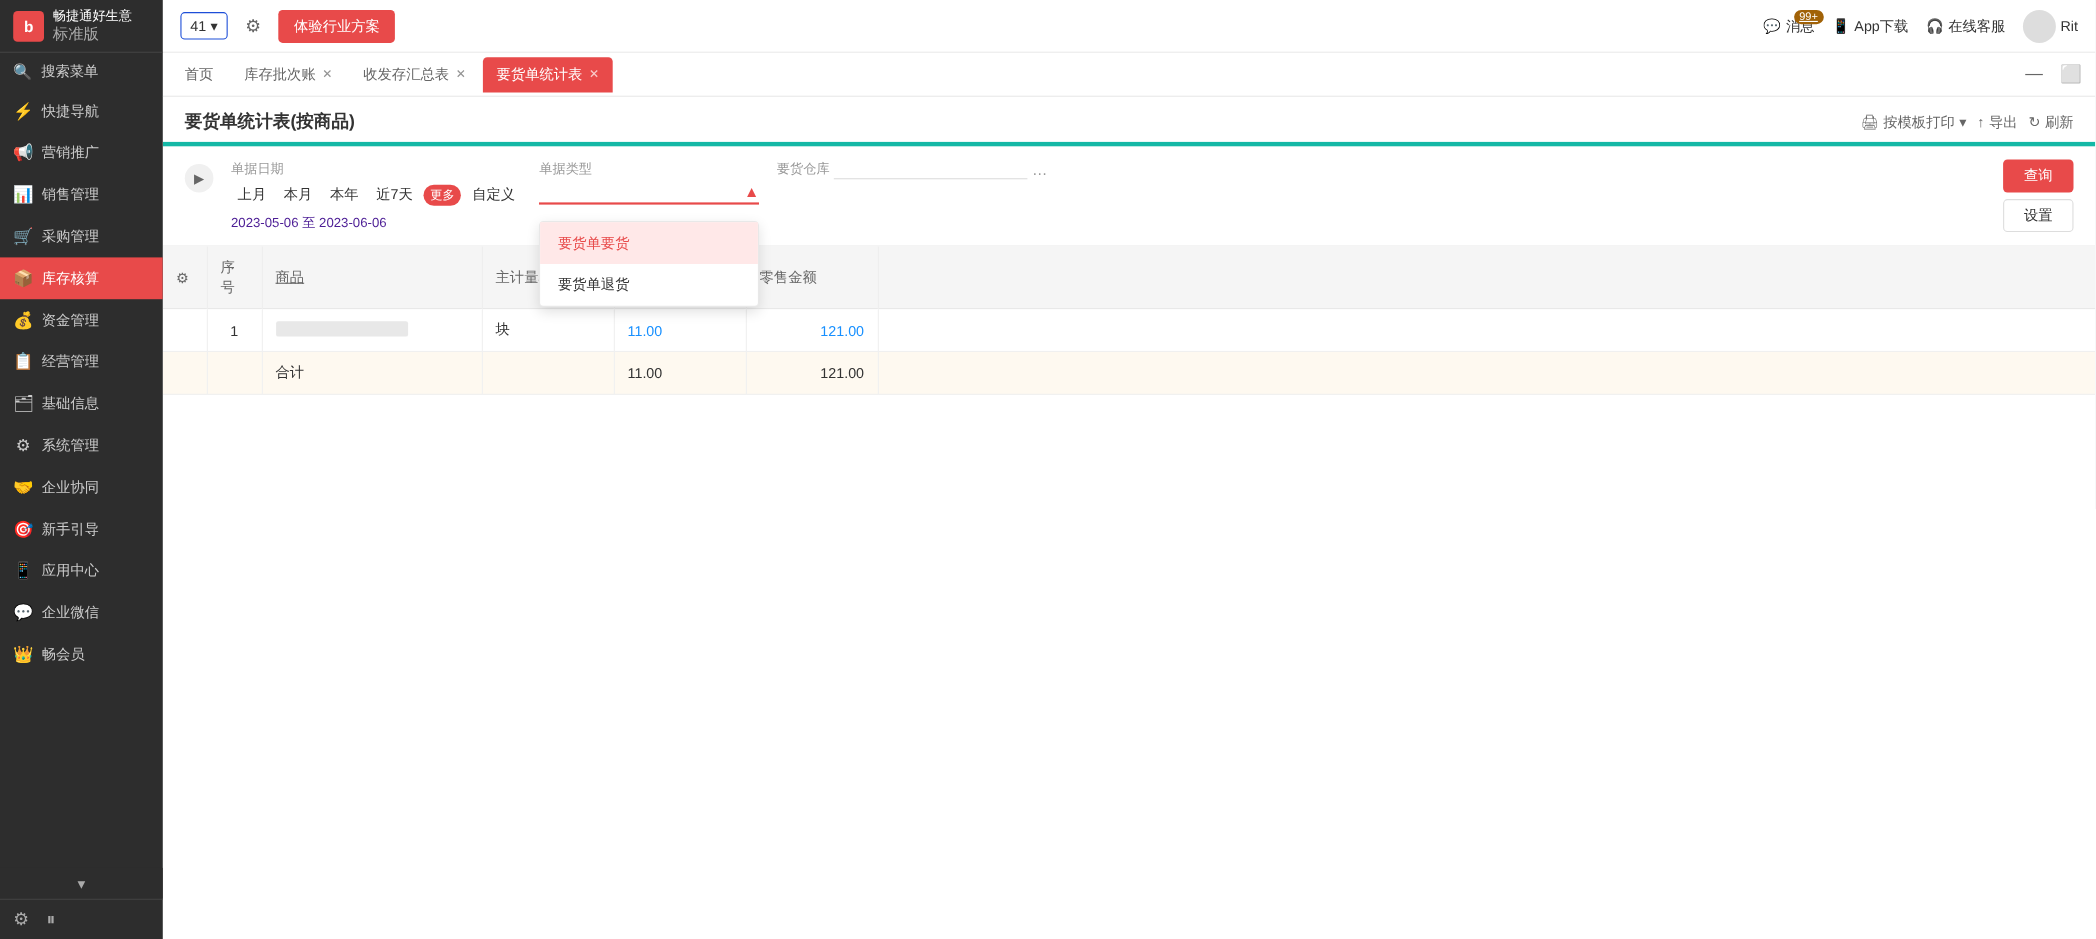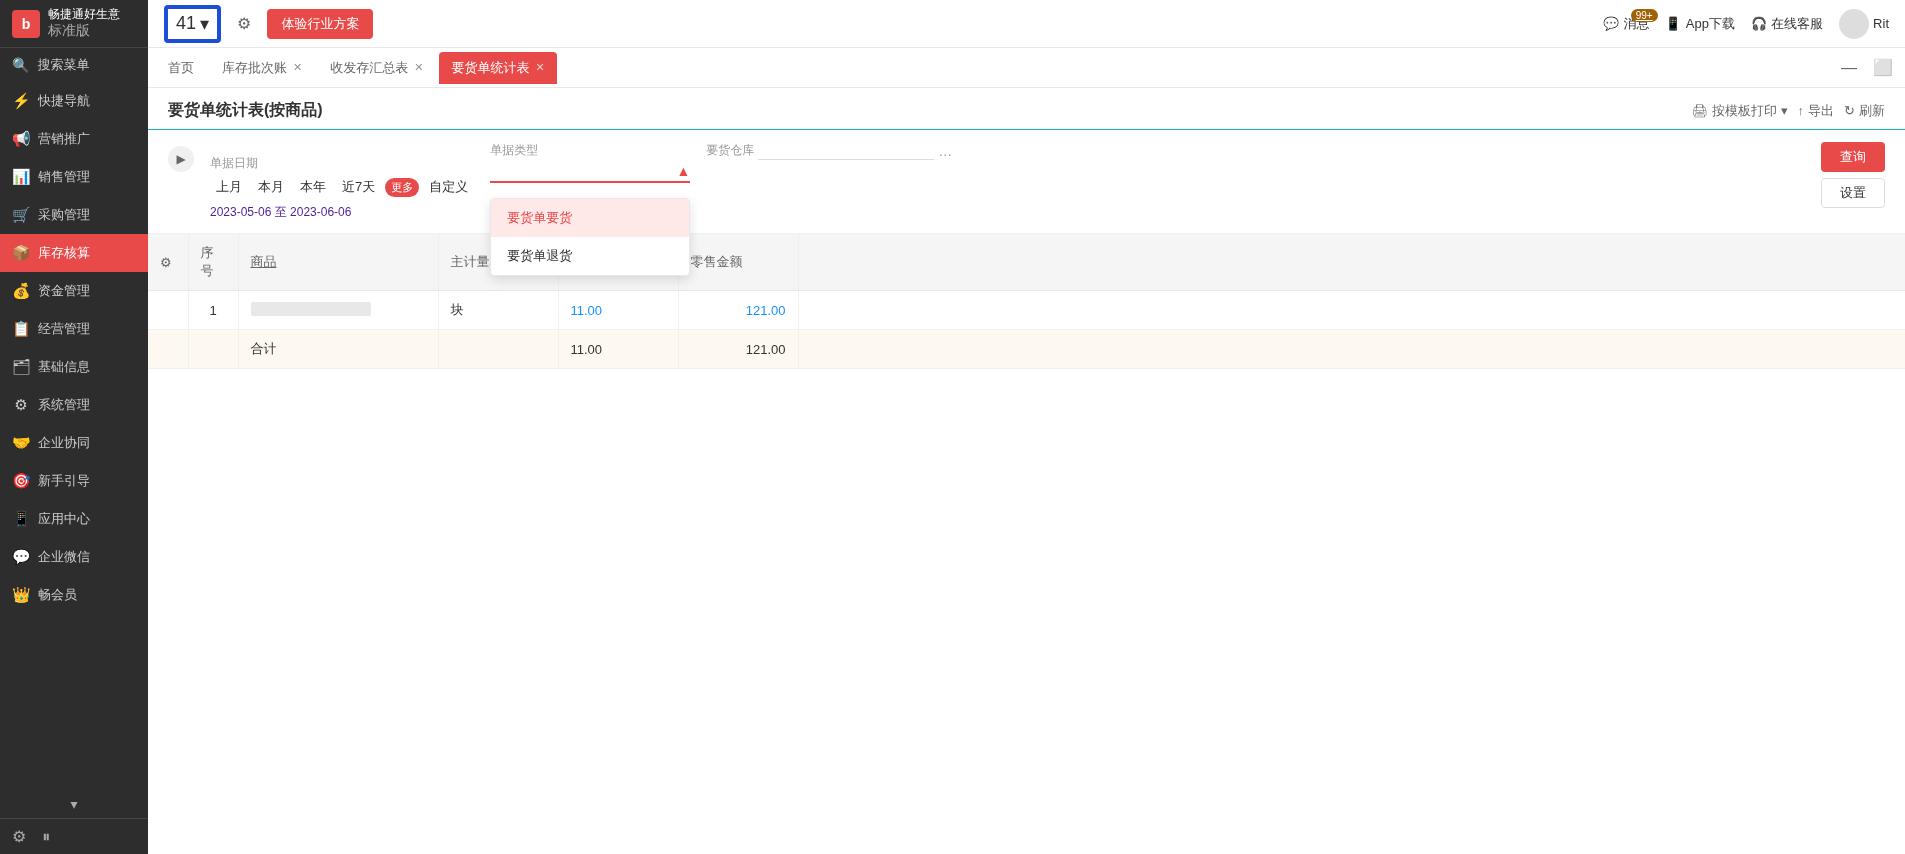--- a/index.html
+++ b/index.html
@@ -102,24 +102,24 @@
       align-items: center;
       padding: 0 16px;
       border-bottom: 1px solid #e8e8e8;
       gap: 12px;
     }
     .store-selector {
       display: flex;
       align-items: center;
       gap: 4px;
       padding: 4px 8px;
-      border: 4px solid #1d4ed8;
+      border: 1px solid #1d4ed8;
       border-radius: 4px;
       cursor: pointer;
-      font-size: 18px;
+      font-size: 13px;
       color: #333;
     }
     .gear-btn {
       background: none;
       border: none;
       cursor: pointer;
       font-size: 16px;
       color: #666;
       padding: 4px;
     }
@@ -204,21 +204,21 @@
       background: #fff;
       margin: 0;
       min-height: 100%;
     }
 
     .page-header {
       display: flex;
       align-items: center;
       justify-content: space-between;
       padding: 12px 20px 8px;
-      border-bottom: 1px solid #14b8a6;
+      border-bottom: 4px solid #14b8a6;
     }
     .page-title { font-size: 16px; font-weight: bold; color: #333; }
     .page-actions { display: flex; align-items: center; gap: 10px; }
     .print-btn, .export-btn, .refresh-btn {
       background: none;
       border: none;
       cursor: pointer;
       font-size: 13px;
       color: #666;
       display: flex;
@@ -248,21 +248,20 @@
       justify-content: center;
       font-size: 12px;
       color: #666;
       flex-shrink: 0;
       margin-top: 4px;
     }
     .filter-group {
       display: flex;
       flex-direction: column;
       gap: 4px;
-      margin-top: 13px;
     }
     .filter-label { font-size: 12px; color: #999; }
     .filter-controls { display: flex; align-items: center; gap: 6px; }
     .date-quick-btns { display: flex; gap: 4px; align-items: center; }
     .date-quick-btn {
       background: none;
       border: none;
       cursor: pointer;
       font-size: 13px;
       color: #333;

